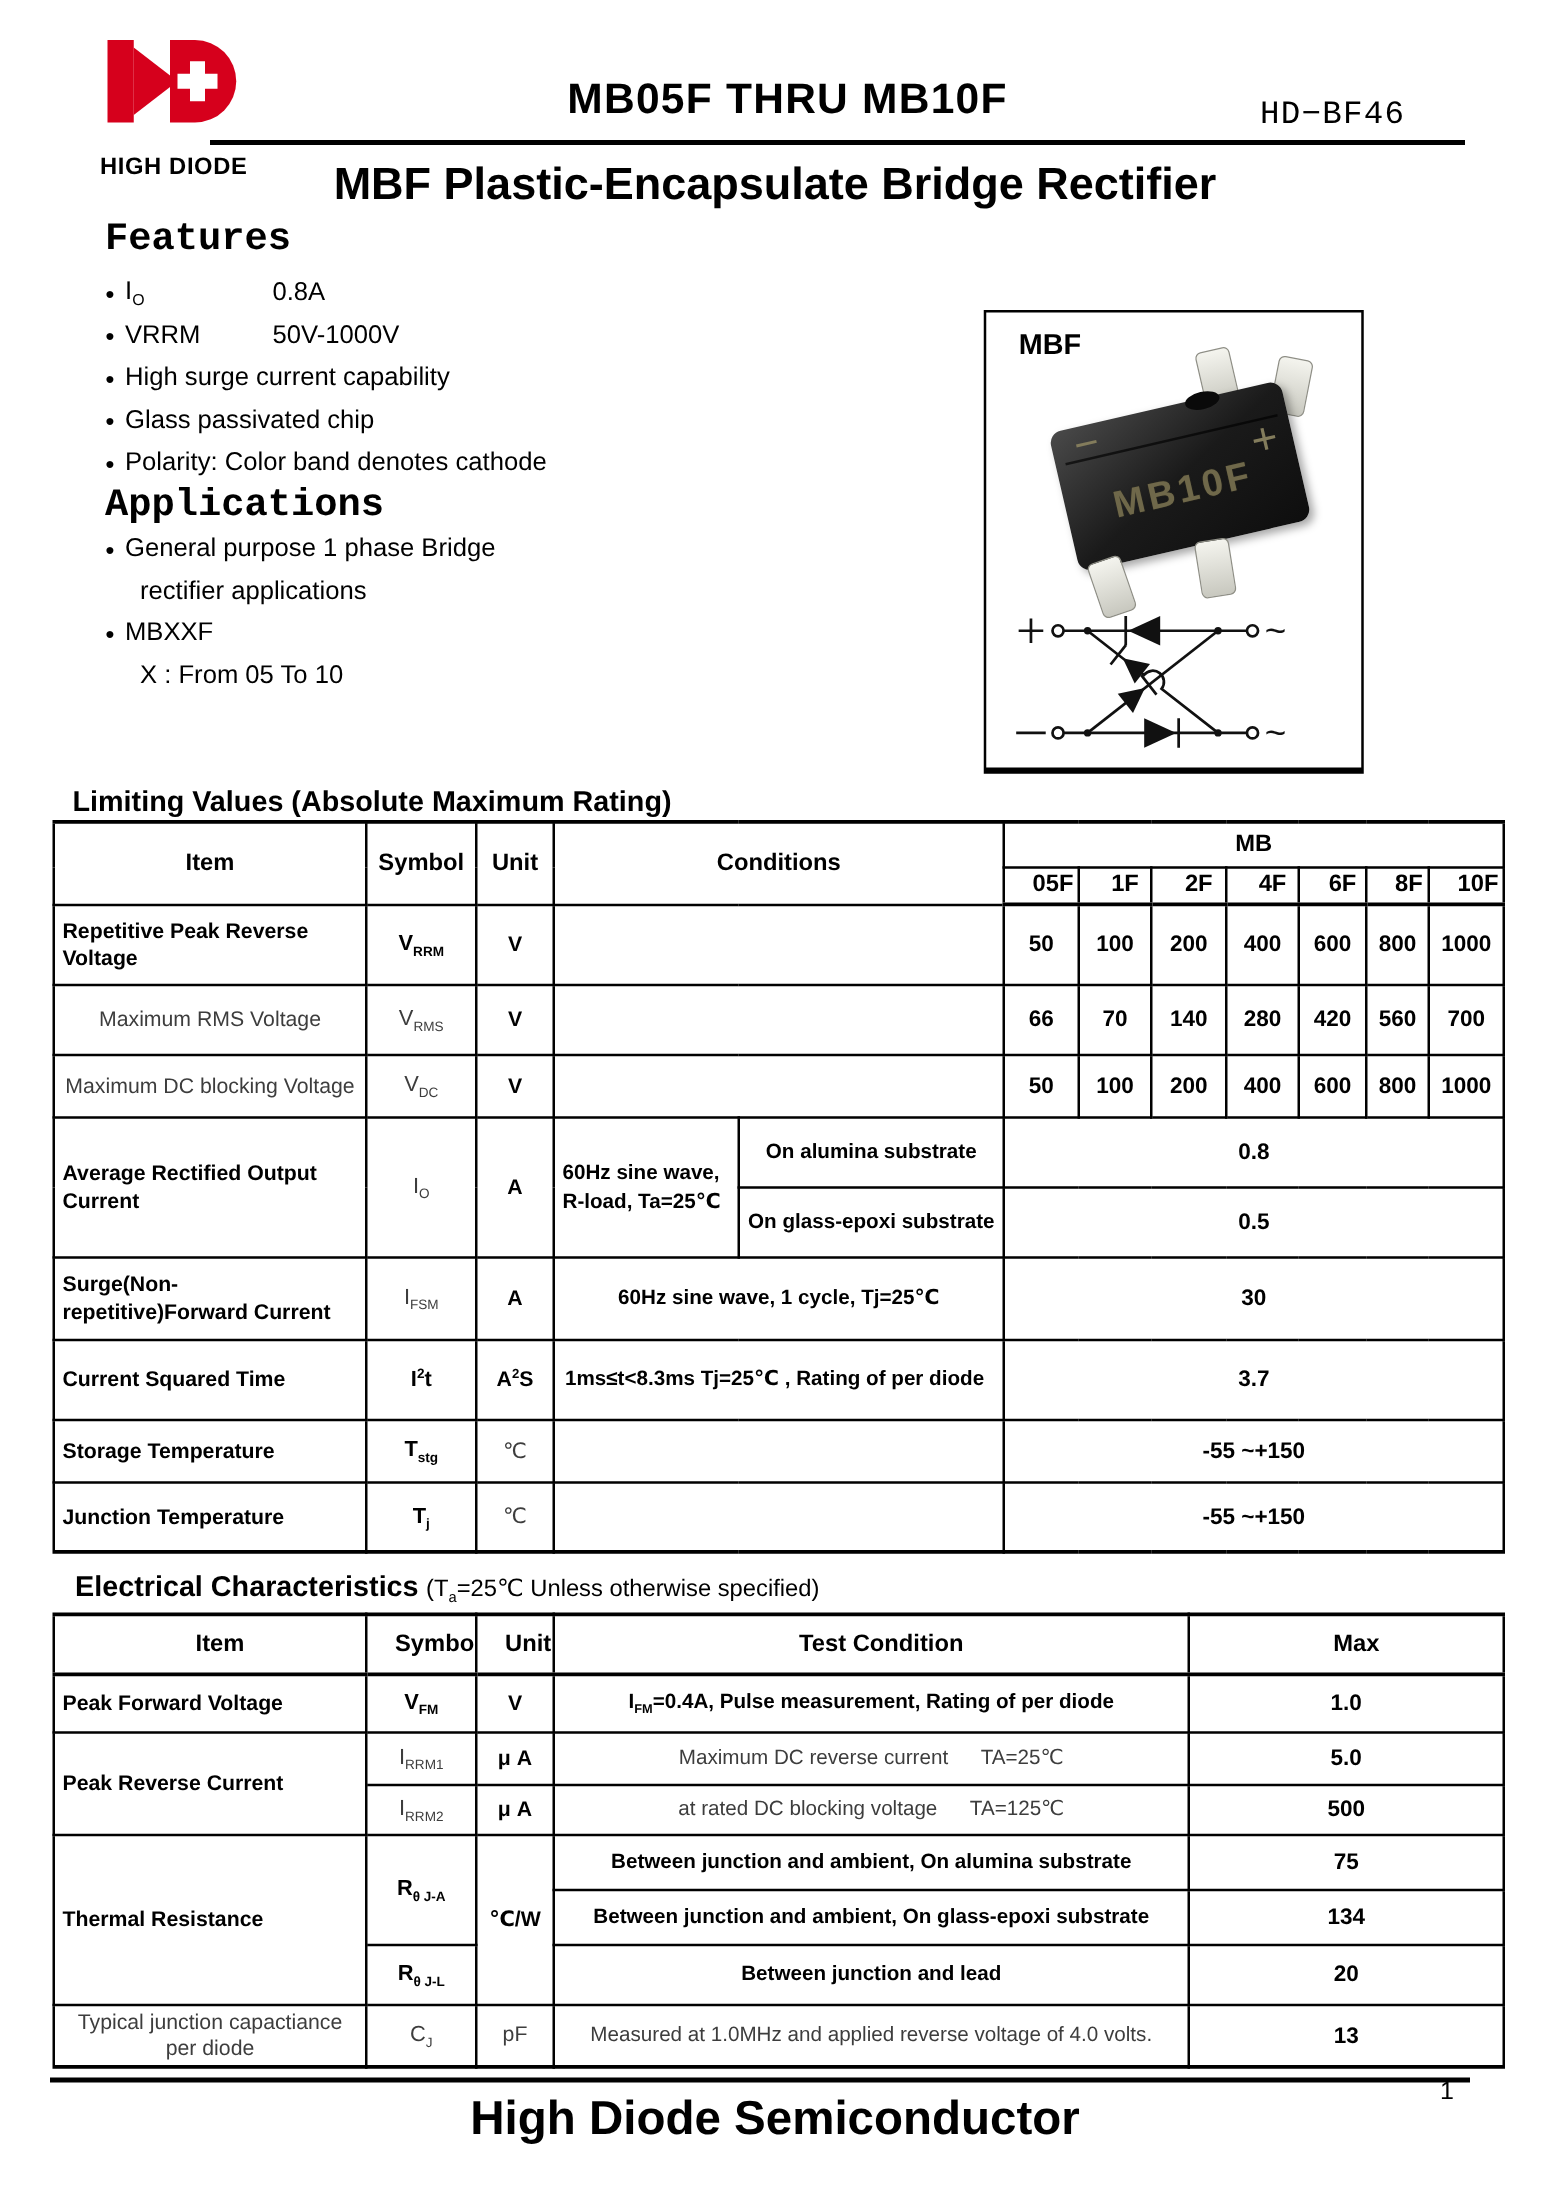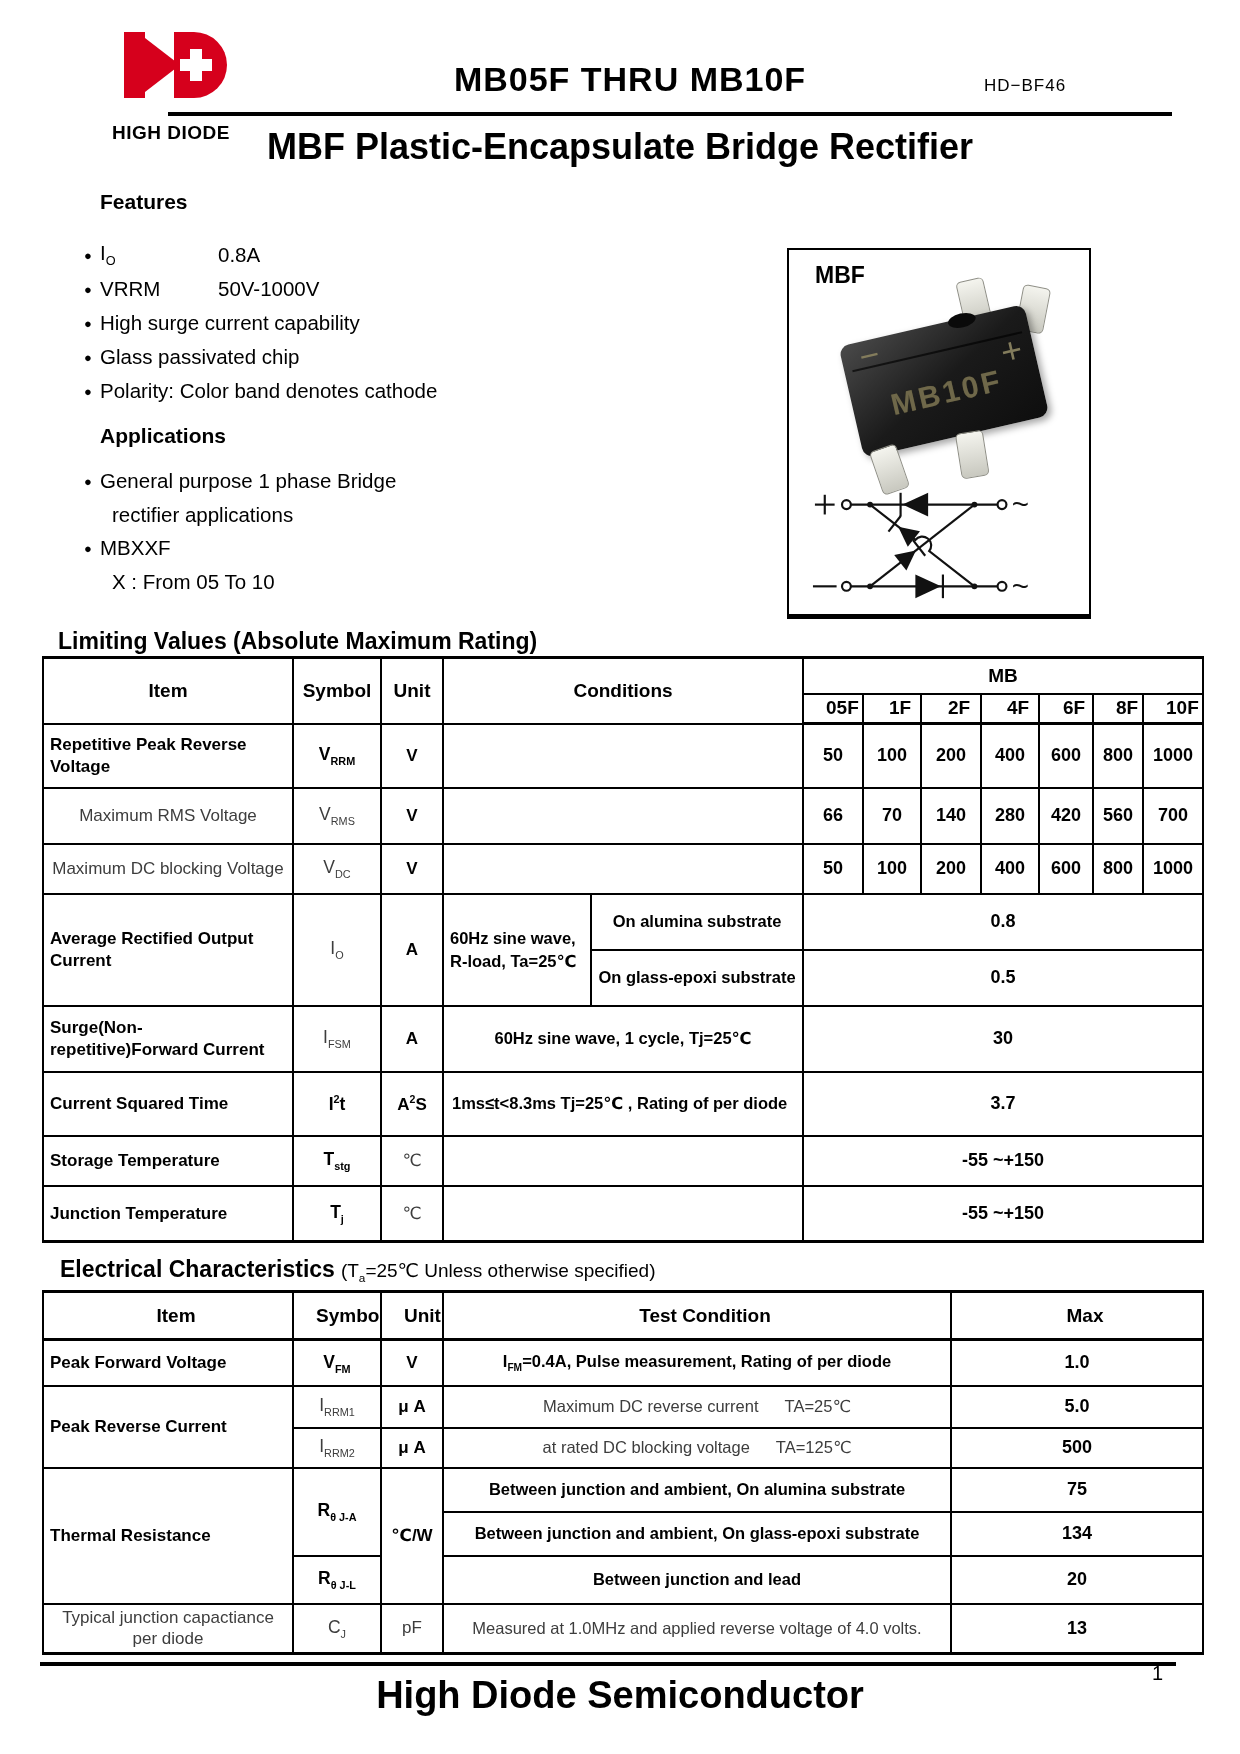--- a/index.html
+++ b/index.html
@@ -4,30 +4,30 @@
 <style>
   html,body{margin:0;padding:0;}
   body{
     width:1240px;height:1754px;background:#ffffff;color:#000;
     font-family:"Liberation Sans","DejaVu Sans",sans-serif;
     position:relative;overflow:hidden;
   }
   .abs{position:absolute;}
 
   
-  .logo-block{left:80px;top:30px;width:150px;text-align:right;}
+  .logo-block{left:80px;top:30px;width:150px;text-align:left;}
   .brand-name{font-size:19px;font-weight:bold;letter-spacing:.5px;margin-top:0;}
   .doc-title{left:290px;top:60px;width:680px;text-align:center;font-size:34px;font-weight:bold;letter-spacing:1px;}
-  .doc-code{left:984px;top:76px;font-size:17px;letter-spacing:1px;}
+  .doc-code{left:1008px;top:76px;font-size:26px;letter-spacing:1px;font-family:Liberation Mono, monospace;}
   .header-rule{left:168px;top:112px;width:1004px;height:4px;background:#000;}
   .doc-subtitle{left:0;top:126px;width:1240px;text-align:center;font-size:36px;font-weight:bold;}
 
   
   .leftcol{left:84px;top:174px;width:650px;font-size:20.5px;}
-  .sec-h{font-size:21px;font-weight:bold;margin:16px;}
+  .sec-h{font-size:31px;font-weight:bold;margin:0;font-family:Liberation Mono, monospace;}
   .frow{display:flex;align-items:center;height:34px;}
   .bullet{font-size:13px;width:16px;}
   .flabel{width:118px;}
   .ftext{}
   .indent2{margin-left:28px;height:33px;display:flex;align-items:center;}
   .gap8{height:8px;}
   sub{font-size:62%;}
   sup{font-size:62%;}
 
   

